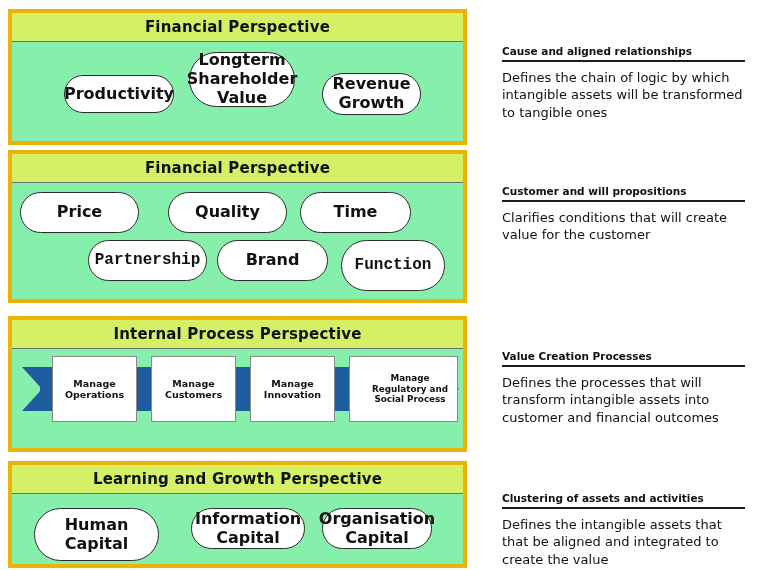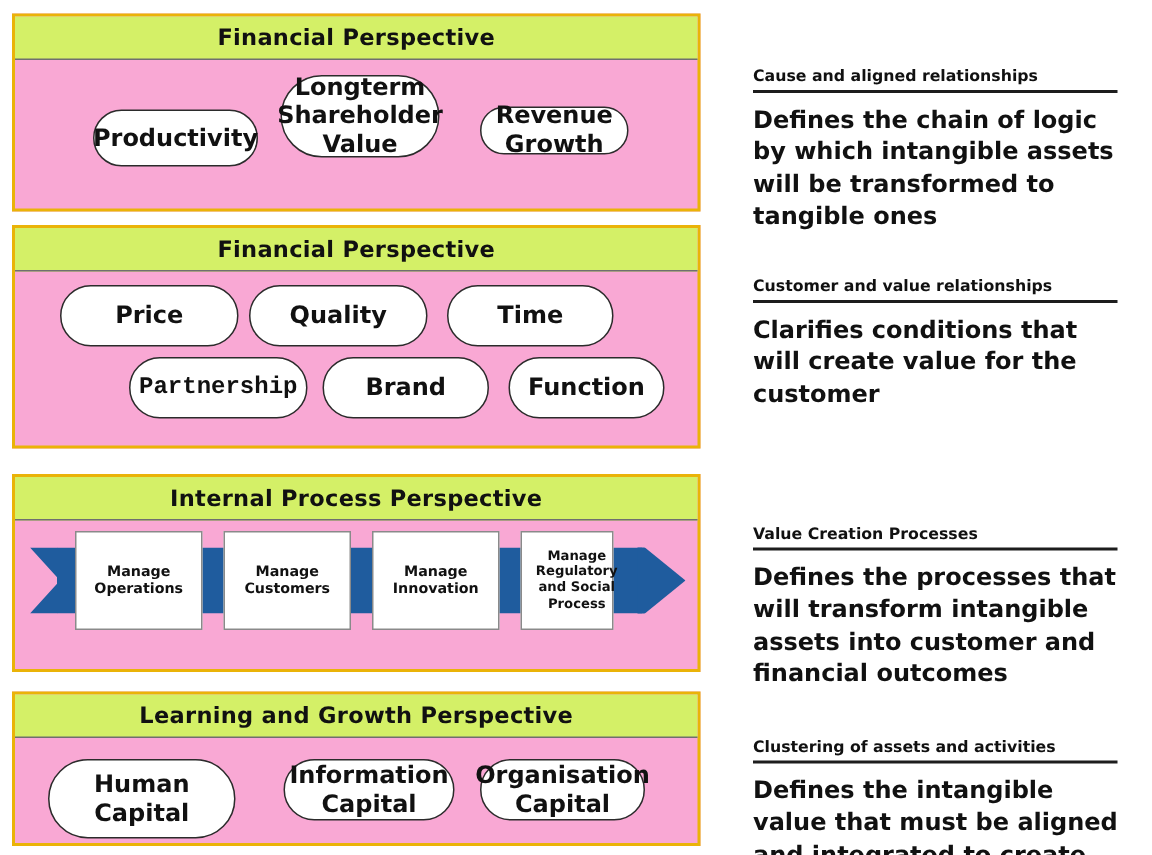--- a/index.html
+++ b/index.html
@@ -14,22 +14,22 @@
     font-family: "DejaVu Sans", sans-serif;
     overflow: hidden;
   }
 
   
   .panel {
     position: absolute;
     left: 8px;
     width: 459px;
     box-sizing: border-box;
-    border: 2px solid #eab308;
-    background: #f9a8d4;
+    border: 4px solid #eab308;
+    background: #86efac;
   }
   .panel-header {
     box-sizing: border-box;
     height: 29px;
     background: #d4f067;
     border-bottom: 1px solid #6f6f6f;
     display: flex;
     align-items: center;
     justify-content: center;
   }
@@ -119,76 +119,76 @@
     white-space: nowrap;
   }
   .note-rule {
     margin-top: 2px;
     width: 243px;
     height: 2px;
     background: #1d1d1d;
   }
   .note-body {
     margin-top: 7px;
-    font-size: 16px;
-    font-weight: bold;
+    font-size: 13px;
+    font-weight: normal;
     color: #111111;
     line-height: 1.35;
   }
   #note-cause    { top: 45px; }
   #note-customer { top: 185px; }
   #note-value    { top: 350px; }
   #note-cluster  { top: 492px; }
 </style>
 </head>
 <body>
 
 <div class="panel" id="panel-financial">
   <div class="panel-header">
     <span class="panel-title">Financial Perspective</span>
   </div>
   <div class="panel-body">
     <div class="pill" style="left:52px; top:33px; width:110px; height:38px;">Productivity</div>
     <div class="pill" style="left:177px; top:10px; width:106px; height:55px;">Longterm Shareholder Value</div>
-    <div class="pill" style="left:310px; top:31px; width:99px; height:32px;">Revenue Growth</div>
+    <div class="pill" style="left:310px; top:31px; width:99px; height:42px;">Revenue Growth</div>
   </div>
 </div>
 
 <div class="panel" id="panel-customer">
   <div class="panel-header">
     <span class="panel-title">Financial Perspective</span>
   </div>
   <div class="panel-body">
-    <div class="pill" style="left:30px;  top:9px;  width:119px; height:41px;">Price</div>
+    <div class="pill" style="left:8px;  top:9px;  width:119px; height:41px;">Price</div>
     <div class="pill" style="left:156px; top:9px;  width:119px; height:41px;">Quality</div>
     <div class="pill" style="left:288px; top:9px;  width:111px; height:41px;">Time</div>
     <div class="pill" style="left:76px;  top:57px; width:119px; height:41px;font-family:Liberation Mono, monospace;">Partnership</div>
     <div class="pill" style="left:205px; top:57px; width:111px; height:41px;">Brand</div>
-    <div class="pill" style="left:329px; top:57px; width:104px; height:41px;">Function</div>
+    <div class="pill" style="left:329px; top:57px; width:104px; height:51px;font-family:Liberation Mono, monospace;">Function</div>
   </div>
 </div>
 
 <div class="panel" id="panel-process">
   <div class="panel-header">
     <span class="panel-title">Internal Process Perspective</span>
   </div>
   <div class="panel-body">
 
     <div class="arrow-band">
       <svg viewBox="0 0 437 44" preserveAspectRatio="none" aria-hidden="true">
         <polygon points="0,0 18,0 38,22 18,44 0,44 20,22" fill="#1f5c9e"></polygon>
         <rect x="18" y="0" width="390" height="44" fill="#1f5c9e"></rect>
         <polygon points="405,-4 437,22 405,48" fill="#1f5c9e"></polygon>
       </svg>
     </div>
 
     <div class="proc-box" style="left:40px;  top:7px;  width:85px; height:66px;">Manage Operations</div>
     <div class="proc-box" style="left:139px; top:7px;  width:85px; height:66px;">Manage Customers</div>
     <div class="proc-box" style="left:238px; top:7px;  width:85px; height:66px;">Manage Innovation</div>
-    <div class="proc-box" style="left:337px; top:7px;  width:62px; height:66px; font-size:8.8px;padding-left:16px;">Manage Regulatory and Social Process</div>
+    <div class="proc-box" style="left:337px; top:7px;  width:109px; height:66px; font-size:8.8px;padding-left:16px;">Manage Regulatory and Social Process</div>
   </div>
 </div>
 
 <div class="panel" id="panel-learning">
   <div class="panel-header">
     <span class="panel-title">Learning and Growth Perspective</span>
   </div>
   <div class="panel-body">
     <div class="pill" style="left:22px;  top:14px; width:125px; height:53px;">Human Capital</div>
     <div class="pill" style="left:179px; top:14px; width:114px; height:41px;">Information Capital</div>
@@ -196,28 +196,28 @@
   </div>
 </div>
 
 <div class="note" id="note-cause">
   <div class="note-title">Cause and aligned relationships</div>
   <div class="note-rule"></div>
   <div class="note-body">Defines the chain of logic by which intangible assets will be transformed to tangible ones</div>
 </div>
 
 <div class="note" id="note-customer">
-  <div class="note-title">Customer and value relationships</div>
+  <div class="note-title">Customer and will propositions</div>
   <div class="note-rule"></div>
   <div class="note-body">Clarifies conditions that will create value for the customer</div>
 </div>
 
 <div class="note" id="note-value">
   <div class="note-title">Value Creation Processes</div>
   <div class="note-rule"></div>
   <div class="note-body">Defines the processes that will transform intangible assets into customer and financial outcomes</div>
 </div>
 
 <div class="note" id="note-cluster">
   <div class="note-title">Clustering of assets and activities</div>
   <div class="note-rule"></div>
-  <div class="note-body">Defines the intangible value that must be aligned and integrated to create the value</div>
+  <div class="note-body">Defines the intangible assets that that be aligned and integrated to create the value</div>
 </div>
 
 </body></html>

